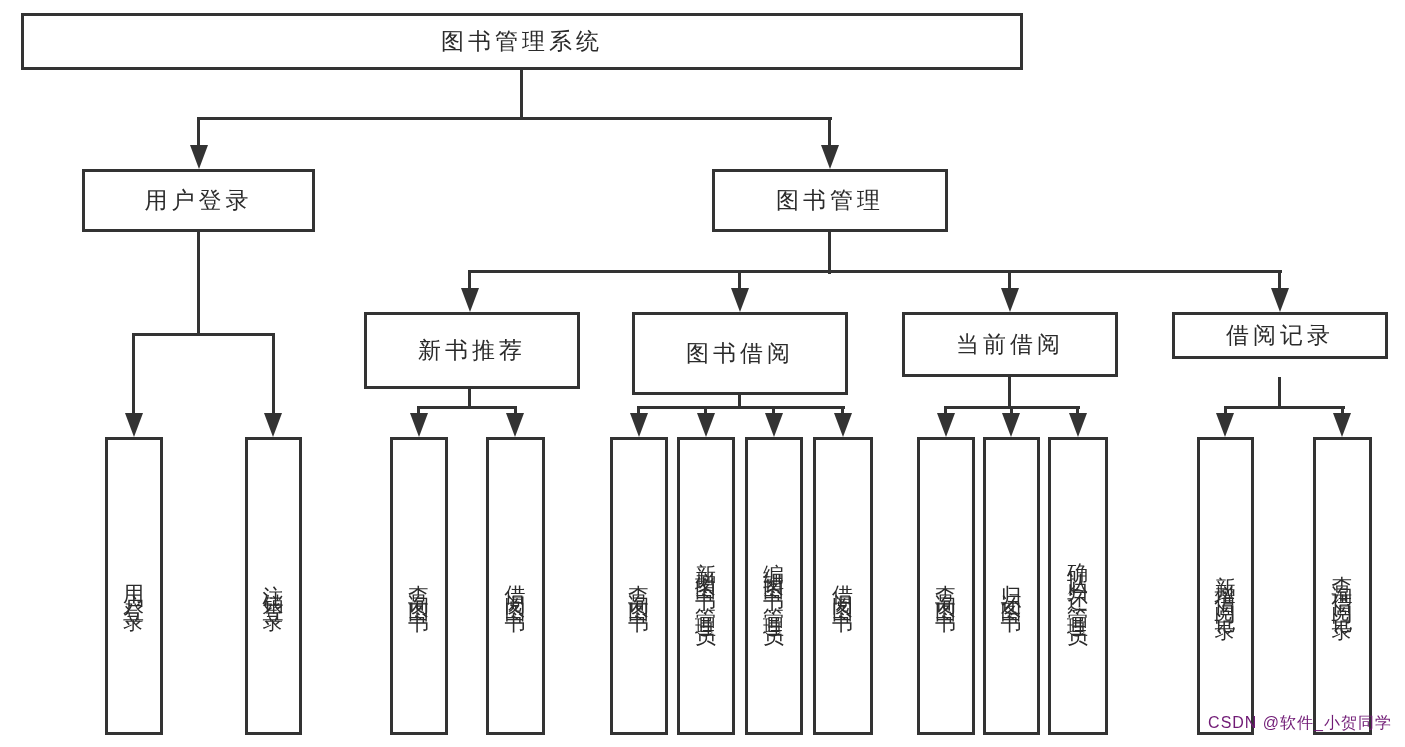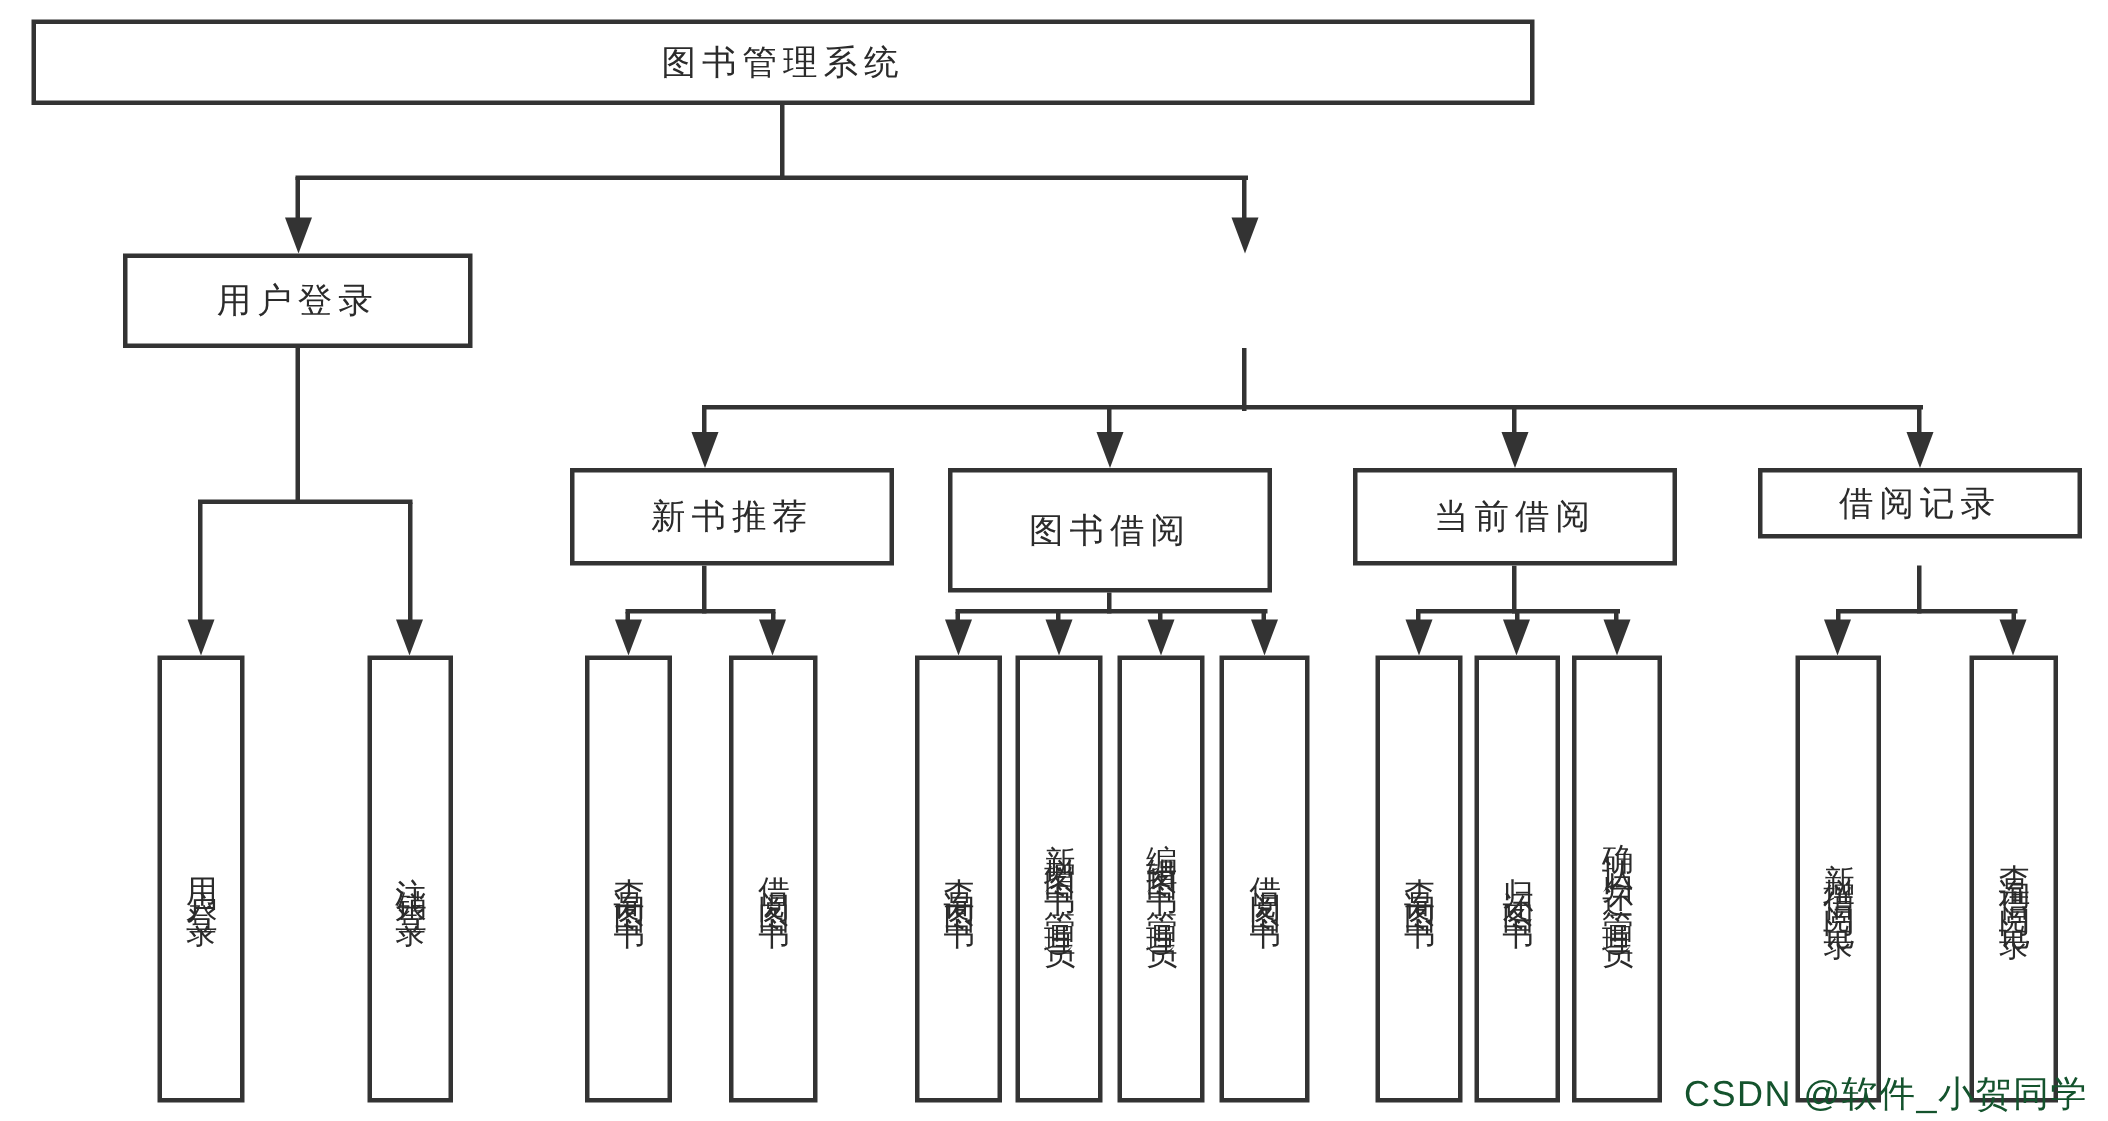--- a/index.html
+++ b/index.html
@@ -21,21 +21,21 @@
     letter-spacing:9px;line-height:1.1;
   }
   .line{position:absolute;background:#333333;z-index:1;}
   .arrow{
     position:absolute;width:0;height:0;z-index:1;
     border-left:9px solid transparent;border-right:9px solid transparent;
     border-top:24px solid #333333;
   }
   .watermark{
     position:absolute;top:713px;right:13px;z-index:5;
-    color:#14532d;font-size:24px;letter-spacing:1px;white-space:nowrap;
+    color:#701a75;font-size:16px;letter-spacing:1px;white-space:nowrap;
   }
 </style>
 </head>
 <body>
 
 <div class="canvas">
 
   <div class="node hnode" style="left:21px;top:13px;width:1002px;height:57px">
     <span>图书管理系统</span>
   </div>
@@ -43,40 +43,43 @@
   <div class="line" style="left:520px;top:70px;width:3px;height:49px"></div>
   <div class="line" style="left:197px;top:117px;width:635px;height:3px"></div>
   <div class="line" style="left:197px;top:118px;width:3px;height:30px"></div>
   <div class="line" style="left:828px;top:118px;width:3px;height:30px"></div>
   <div class="arrow" style="left:190px;top:145px"></div>
   <div class="arrow" style="left:821px;top:145px"></div>
 
   <div class="node hnode" style="left:82px;top:169px;width:233px;height:63px">
     <span>用户登录</span>
   </div>
+  <div class="node hnode" style="left:712px;top:169px;width:236px;height:63px">
+    <span>图书管理</span>
+  </div>
 
   <div class="line" style="left:197px;top:232px;width:3px;height:104px"></div>
   <div class="line" style="left:132px;top:333px;width:143px;height:3px"></div>
   <div class="line" style="left:132px;top:335px;width:3px;height:80px"></div>
   <div class="line" style="left:272px;top:335px;width:3px;height:80px"></div>
   <div class="arrow" style="left:125px;top:413px"></div>
   <div class="arrow" style="left:264px;top:413px"></div>
 
   <div class="line" style="left:828px;top:232px;width:3px;height:42px"></div>
   <div class="line" style="left:468px;top:270px;width:814px;height:3px"></div>
   <div class="line" style="left:468px;top:272px;width:3px;height:20px"></div>
   <div class="line" style="left:738px;top:272px;width:3px;height:20px"></div>
   <div class="line" style="left:1008px;top:272px;width:3px;height:20px"></div>
   <div class="line" style="left:1278px;top:272px;width:3px;height:20px"></div>
   <div class="arrow" style="left:461px;top:288px"></div>
   <div class="arrow" style="left:731px;top:288px"></div>
   <div class="arrow" style="left:1001px;top:288px"></div>
   <div class="arrow" style="left:1271px;top:288px"></div>
 
-  <div class="node hnode" style="left:380px;top:312px;width:216px;height:65px">
+  <div class="node hnode" style="left:364px;top:312px;width:216px;height:77px">
     <span>新书推荐</span>
   </div>
   <div class="node hnode" style="left:632px;top:312px;width:216px;height:83px">
     <span>图书借阅</span>
   </div>
   <div class="node hnode" style="left:902px;top:312px;width:216px;height:65px">
     <span>当前借阅</span>
   </div>
   <div class="node hnode" style="left:1172px;top:312px;width:216px;height:47px">
     <span>借阅记录</span>

